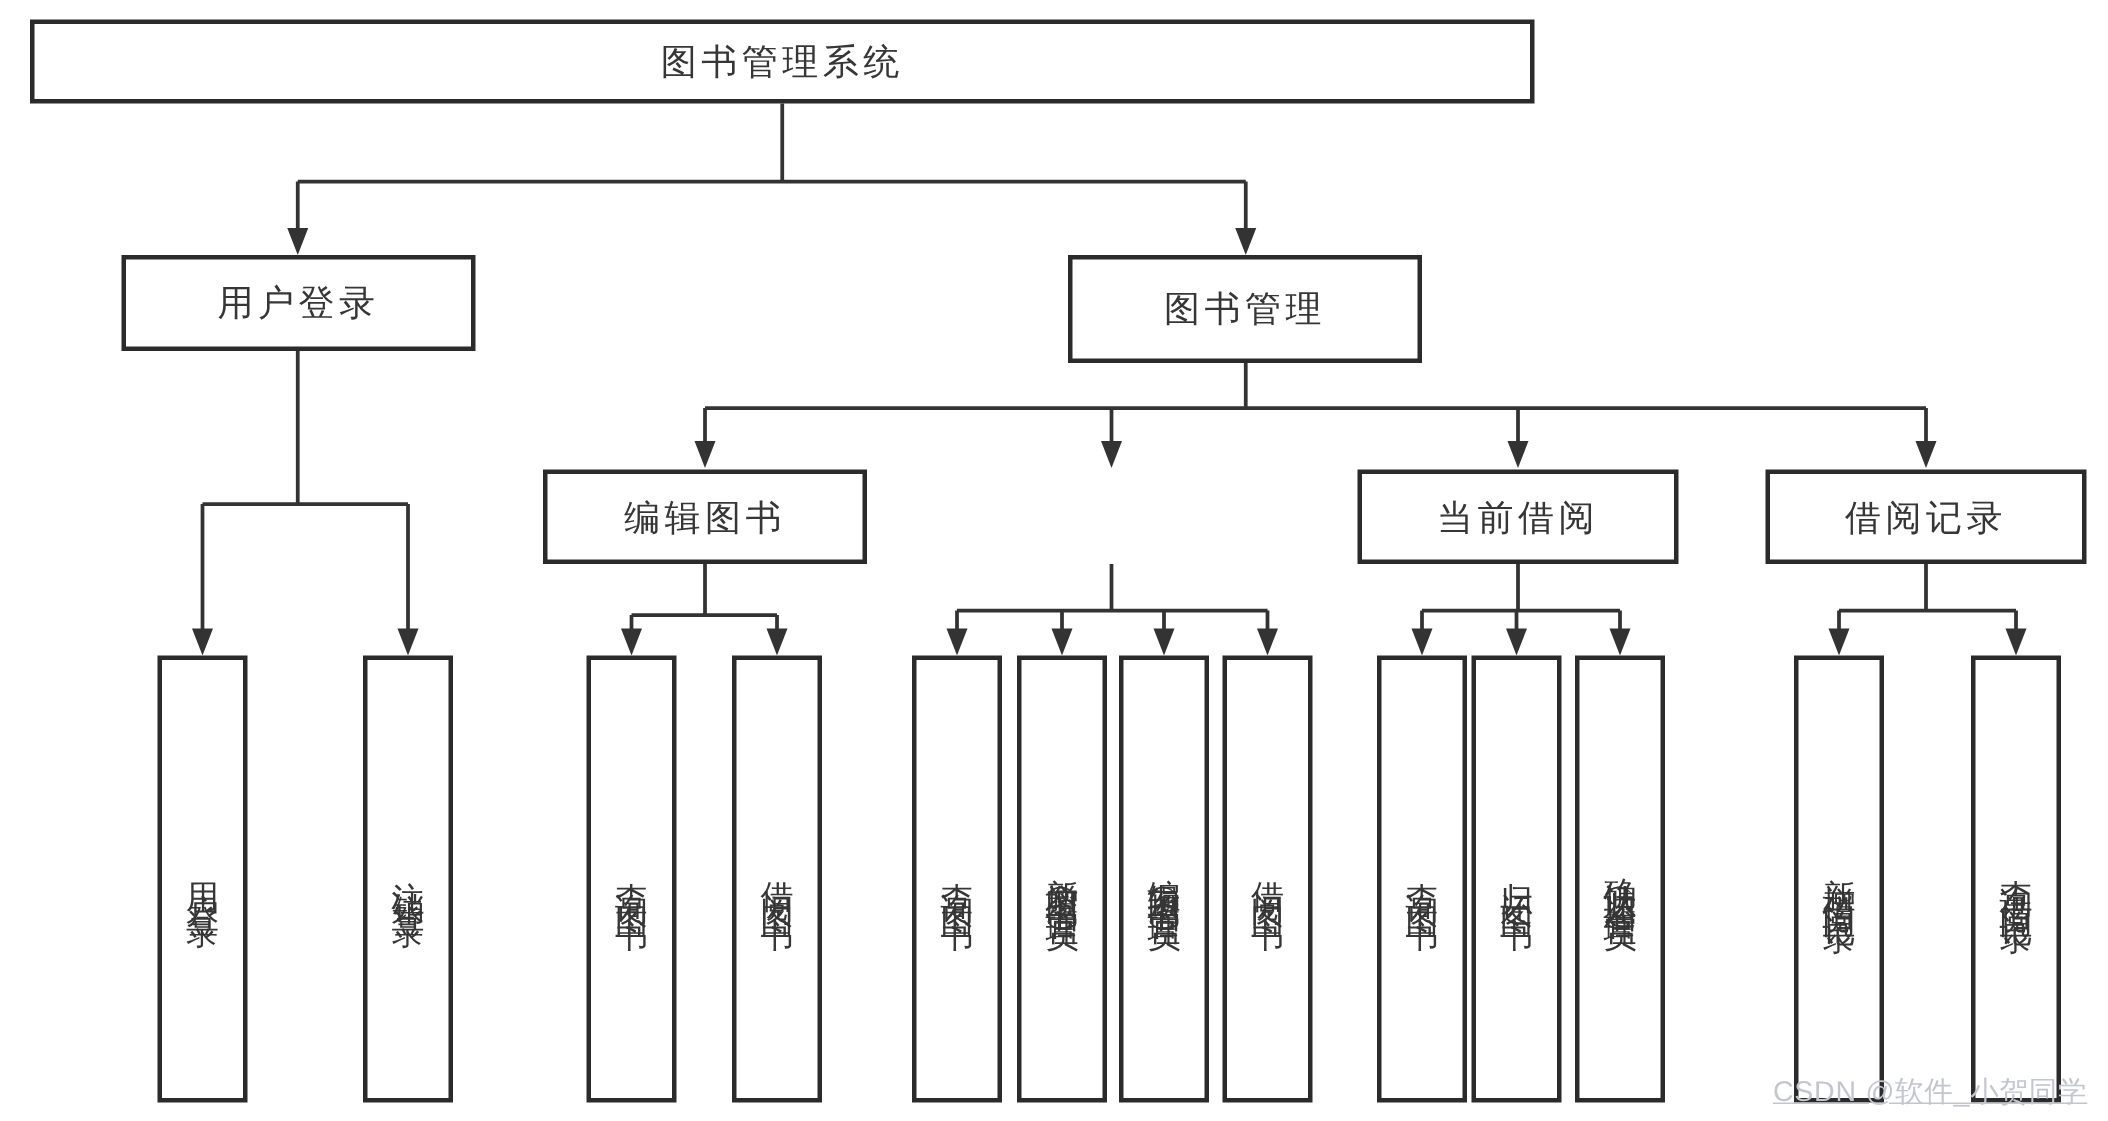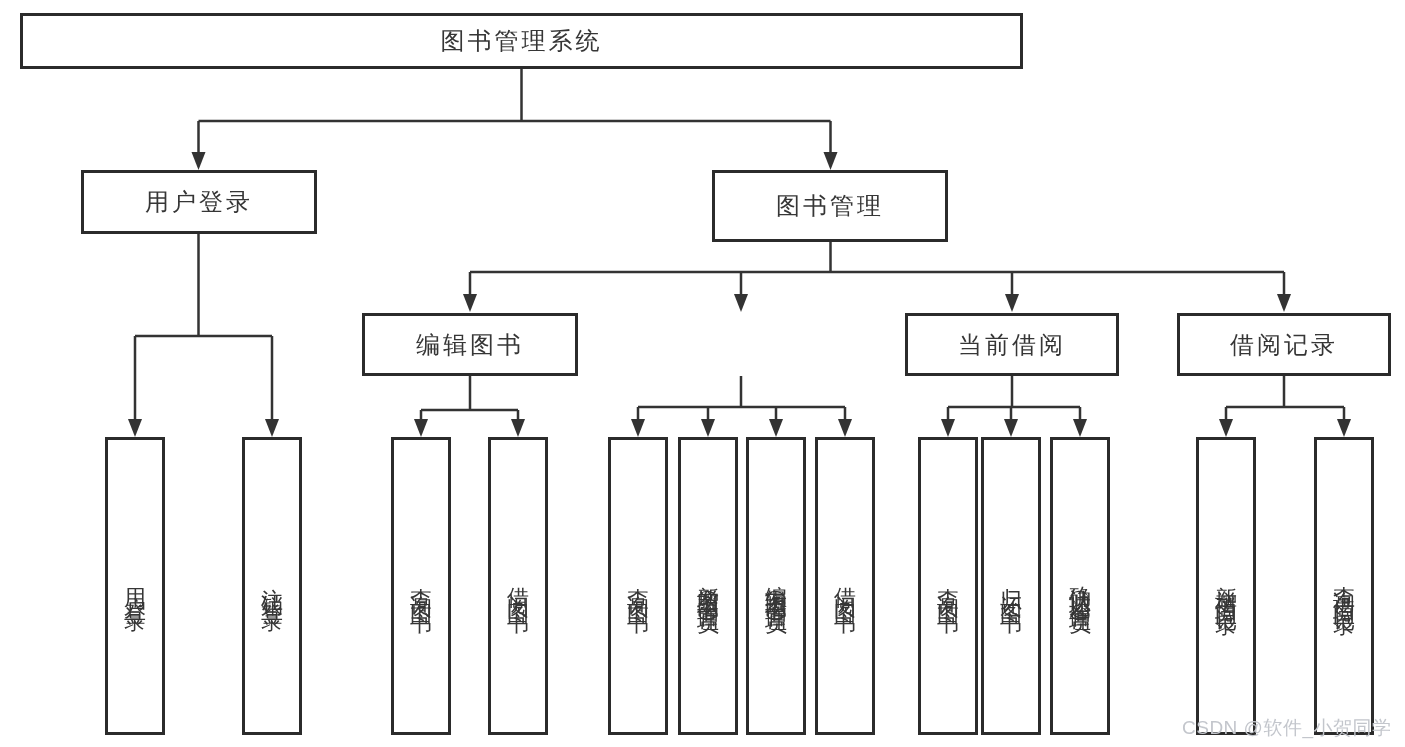--- a/index.html
+++ b/index.html
@@ -44,20 +44,21 @@
   }
   #watermark {
     position: absolute;
     left: 1182px;
     top: 715px;
     font-size: 19px;
     color: #c3c6cc;
     letter-spacing: 0.5px;
     z-index: 6;
     white-space: nowrap;
+    text-decoration: underline;
   }
 </style>
 </head>
 <body>
 
 <div id="canvas">
 
   <svg id="connectors" viewBox="0 0 1405 747" xmlns="http://www.w3.org/2000/svg" fill="none" stroke="#333333" stroke-width="2.5">
 
     <g>

